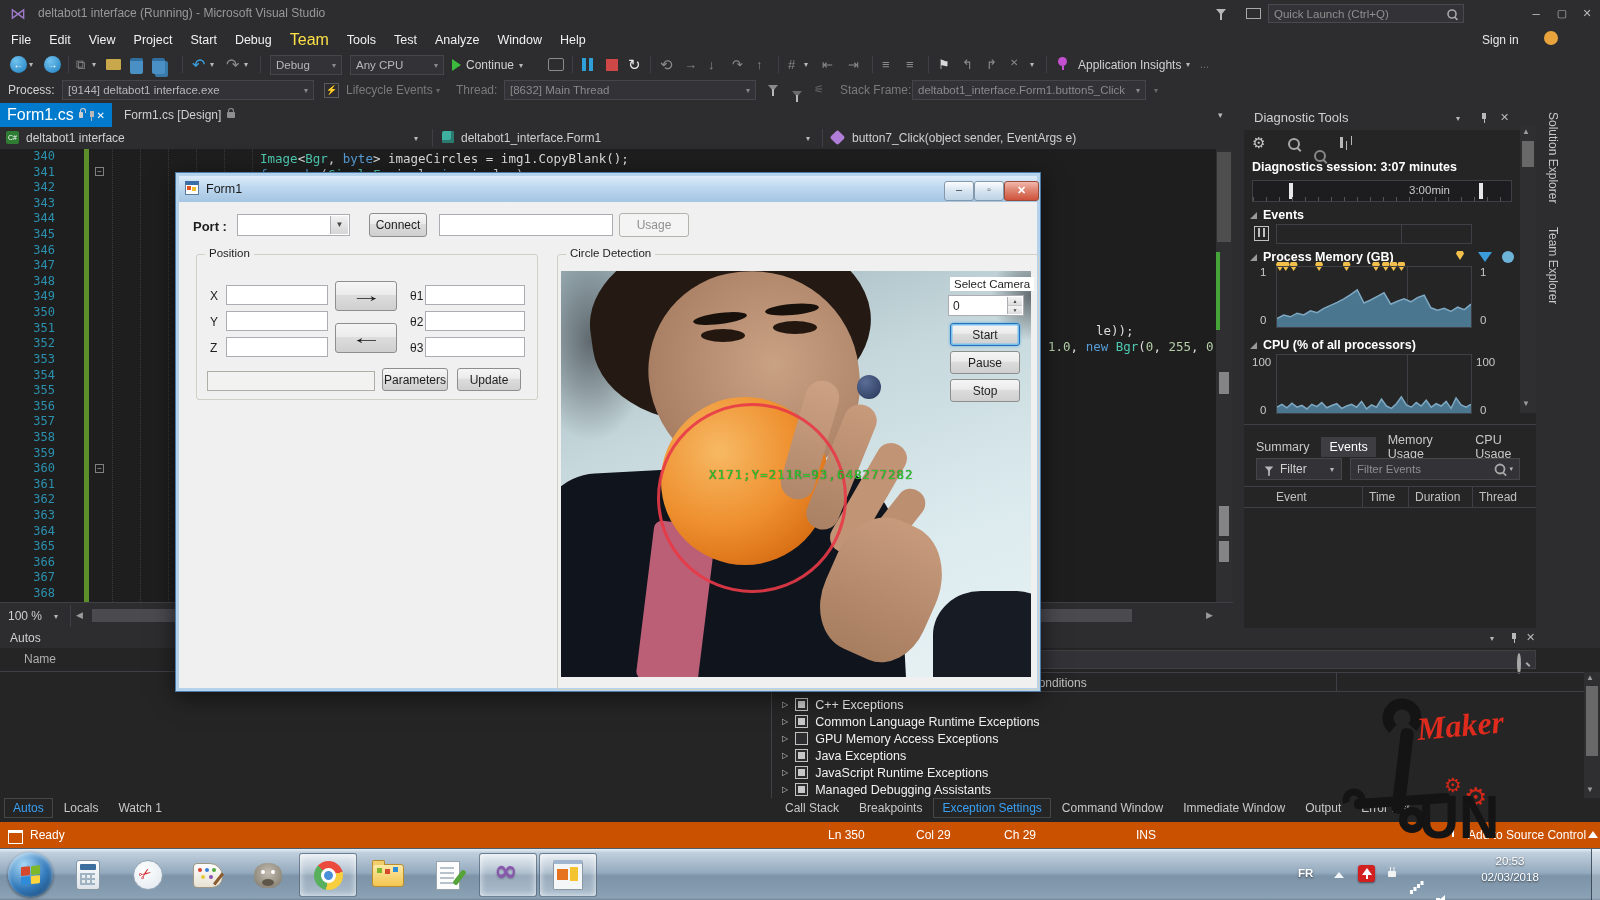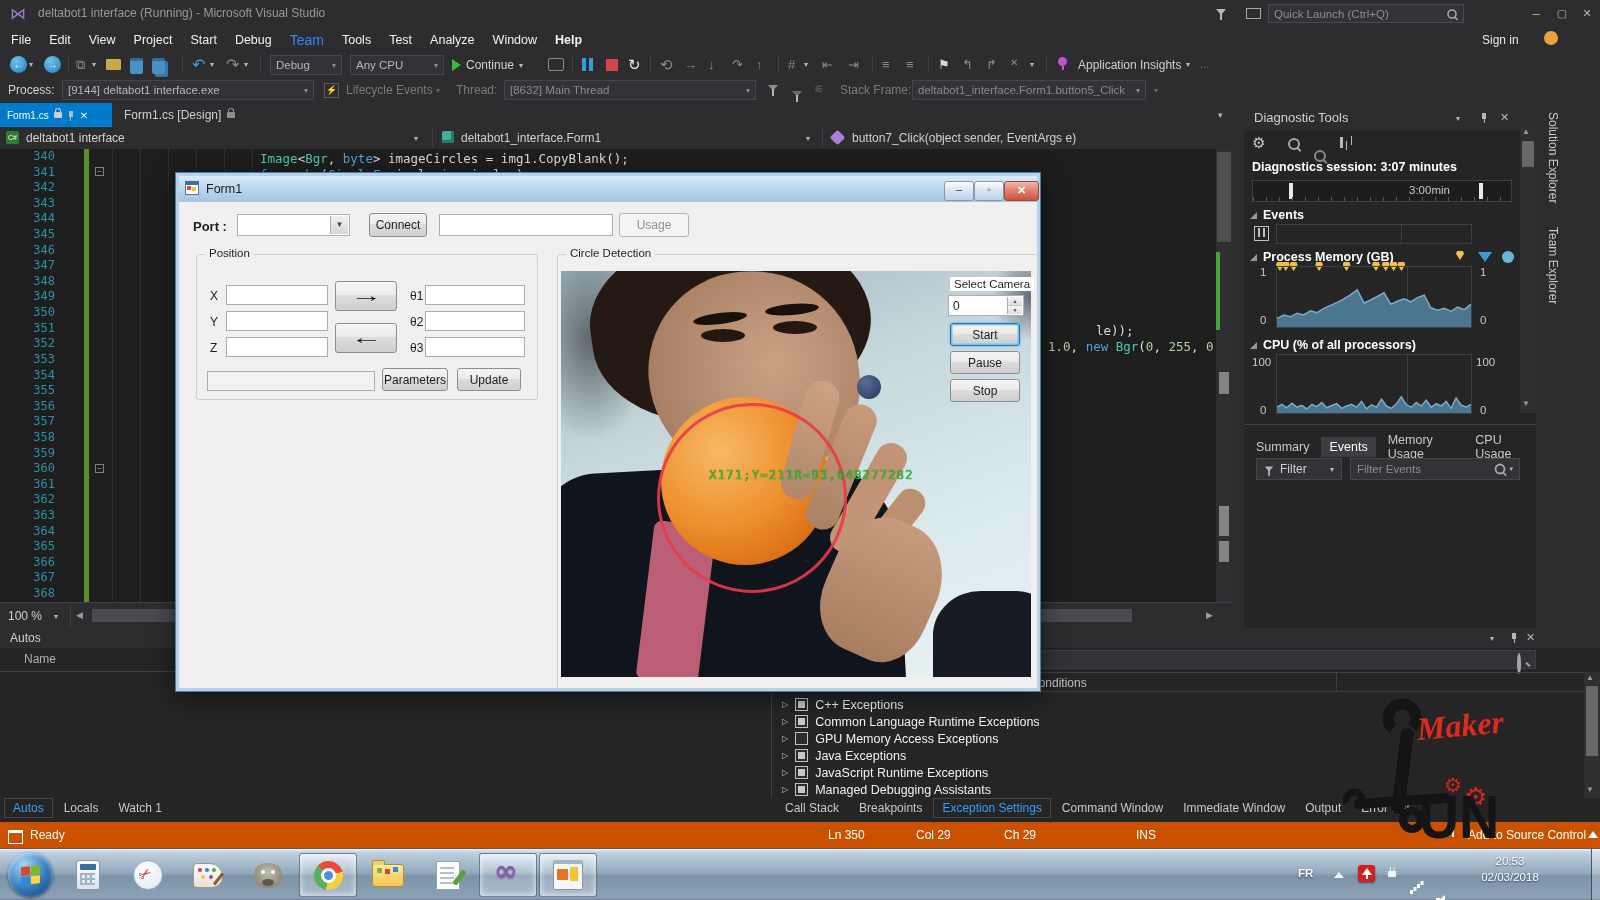--- a/index.html
+++ b/index.html
@@ -123,26 +123,26 @@
     <div class="a gly" style="left:1576px;top:0;width:22px;height:26px;font-size:11px">✕</div>
   </div>
 
   <div class="a" id="menu-bar" style="left:2px;top:27px;height:25px;display:flex;align-items:center">
       <div class="t12" style="padding: 0px 9px; font-size: 12.5px; color: rgb(241, 241, 241);">File</div>
       <div class="t12" style="padding: 0px 9px; font-size: 12.5px; color: rgb(241, 241, 241);">Edit</div>
       <div class="t12" style="padding: 0px 9px; font-size: 12.5px; color: rgb(241, 241, 241);">View</div>
       <div class="t12" style="padding: 0px 9px; font-size: 12.5px; color: rgb(241, 241, 241);">Project</div>
       <div class="t12" style="padding: 0px 9px; font-size: 12.5px; color: rgb(241, 241, 241);">Start</div>
       <div class="t12" style="padding: 0px 9px; font-size: 12.5px; color: rgb(241, 241, 241);">Debug</div>
-      <div class="t12" style="padding: 0px 9px; font-size: 14px; color: #3b82f6;">Team</div>
+      <div class="t12" style="padding: 0px 9px; font-size: 16px; color: #fde047;">Team</div>
       <div class="t12" style="padding: 0px 9px; font-size: 12.5px; color: rgb(241, 241, 241);">Tools</div>
       <div class="t12" style="padding: 0px 9px; font-size: 12.5px; color: rgb(241, 241, 241);">Test</div>
       <div class="t12" style="padding: 0px 9px; font-size: 12.5px; color: rgb(241, 241, 241);">Analyze</div>
       <div class="t12" style="padding: 0px 9px; font-size: 12.5px; color: rgb(241, 241, 241);">Window</div>
-      <div class="t12" style="padding: 0px 9px; font-size: 12.5px; color: rgb(241, 241, 241); font-weight: bold;">Help</div>
+      <div class="t12" style="padding: 0px 9px; font-size: 12.5px; color: rgb(241, 241, 241);">Help</div>
     </div>
   <div class="a t12" style="left:1482px;top:33px;color:#e8e8e8">Sign in</div>
   <div class="a" style="left:1544px;top:31px;width:14px;height:14px;border-radius:50%;background:#e8a33d"></div>
 
   <div class="a" style="left:0;top:52px;width:1600px;height:25px;background:#2d2d30;border-bottom:1px solid #333337">
     <div class="a circ-nav" style="left:10px;top:4px">←</div>
     <div class="a gly" style="left:29px;top:8px;font-size:8px">▾</div>
     <div class="a circ-nav" style="left:44px;top:4px">→</div>
     <div class="a sepv" style="left:68px;top:4px;height:17px"></div>
     <div class="a gly" style="left:76px;top:5px;color:#8a8a8a">⧉</div>
@@ -221,21 +221,21 @@
     <div class="a gly" style="left:814px;top:6px;color:#6a6a6a;font-size:11px">⚟</div>
     <div class="a t12 dim" style="left:840px;top:6px">Stack Frame:</div>
     <div class="a combo" style="left:912px;top:3px;width:234px;height:20px;color:#8a8a8a">
         <span>deltabot1_interface.Form1.button5_Click</span>
         <span class="arr">▾</span>
       </div>
     <div class="a gly" style="left:1154px;top:9px;font-size:8px;color:#6a6a6a">▾</div>
   </div>
 
   <div class="a" style="left:0;top:103px;width:112px;height:24px;background:#007acc;display:flex;align-items:center;padding:0 7px;box-sizing:border-box;gap:5px">
-    <span style="font-size:10px;color:#fff">Form1.cs</span>
+    <span style="font-size:16px;color:#fff">Form1.cs</span>
     <span class="lockico"></span>
     <span class="pinico"></span>
     <span style="color:#fff;font-size:10px">✕</span>
   </div>
   <div class="a" style="left:116px;top:103px;height:24px;display:flex;align-items:center;gap:6px;padding:0 8px">
     <span class="t12">Form1.cs [Design]</span>
     <span class="lockico" style="opacity:.6"></span>
   </div>
   <div class="a gly" style="left:1218px;top:110px;font-size:9px">▾</div>
 
@@ -405,20 +405,26 @@
       <span class="funnel" style="transform:scale(.85)"></span>
       <span class="t12">Filter</span>
       <span class="gly" style="font-size:8px;margin-left:auto">▾</span>
     </div>
     <div class="a" style="left:106px;top:352px;width:170px;height:22px;background:#333337;border:1px solid #46464a;display:flex;align-items:center;padding:0 6px;box-sizing:border-box">
       <span style="font-size:11.5px;color:#8f8f8f">Filter Events</span>
       <span class="mag" style="margin-left:auto;transform:scale(.9)"></span>
       <span class="gly" style="font-size:7px;margin-left:3px">▾</span>
     </div>
 
+    <div class="a" id="diag-cols" style="left:0;top:380px;width:292px;display:flex;border-top:1px solid #3f3f46;border-bottom:1px solid #3f3f46;box-sizing:border-box">
+        <div class="diag-col" style="width: 118px; border-left: none; padding-left: 32px;">Event</div>
+        <div class="diag-col" style="width: 46px;">Time</div>
+        <div class="diag-col" style="width: 64px;">Duration</div>
+        <div class="diag-col" style="width: 60px;">Thread</div>
+      </div>
   </div>
 
   <div class="a" style="left:1520px;top:127px;width:16px;height:286px;background:#2f2f32">
     <div class="a gly" style="left:2px;top:0;font-size:8px;color:#9a9a9a">▲</div>
     <div class="a" style="left:2px;top:14px;width:12px;height:26px;background:#686868"></div>
     <div class="a gly" style="left:2px;top:272px;font-size:8px;color:#9a9a9a">▼</div>
   </div>
 
   <div class="a" id="side-tabs" style="left:1538px;top:108px;width:24px;display:flex;flex-direction:column;gap:16px">
       <div style="writing-mode: vertical-rl; font-size: 12px; color: rgb(200, 200, 200); padding: 4px 2px;">Solution Explorer</div>

